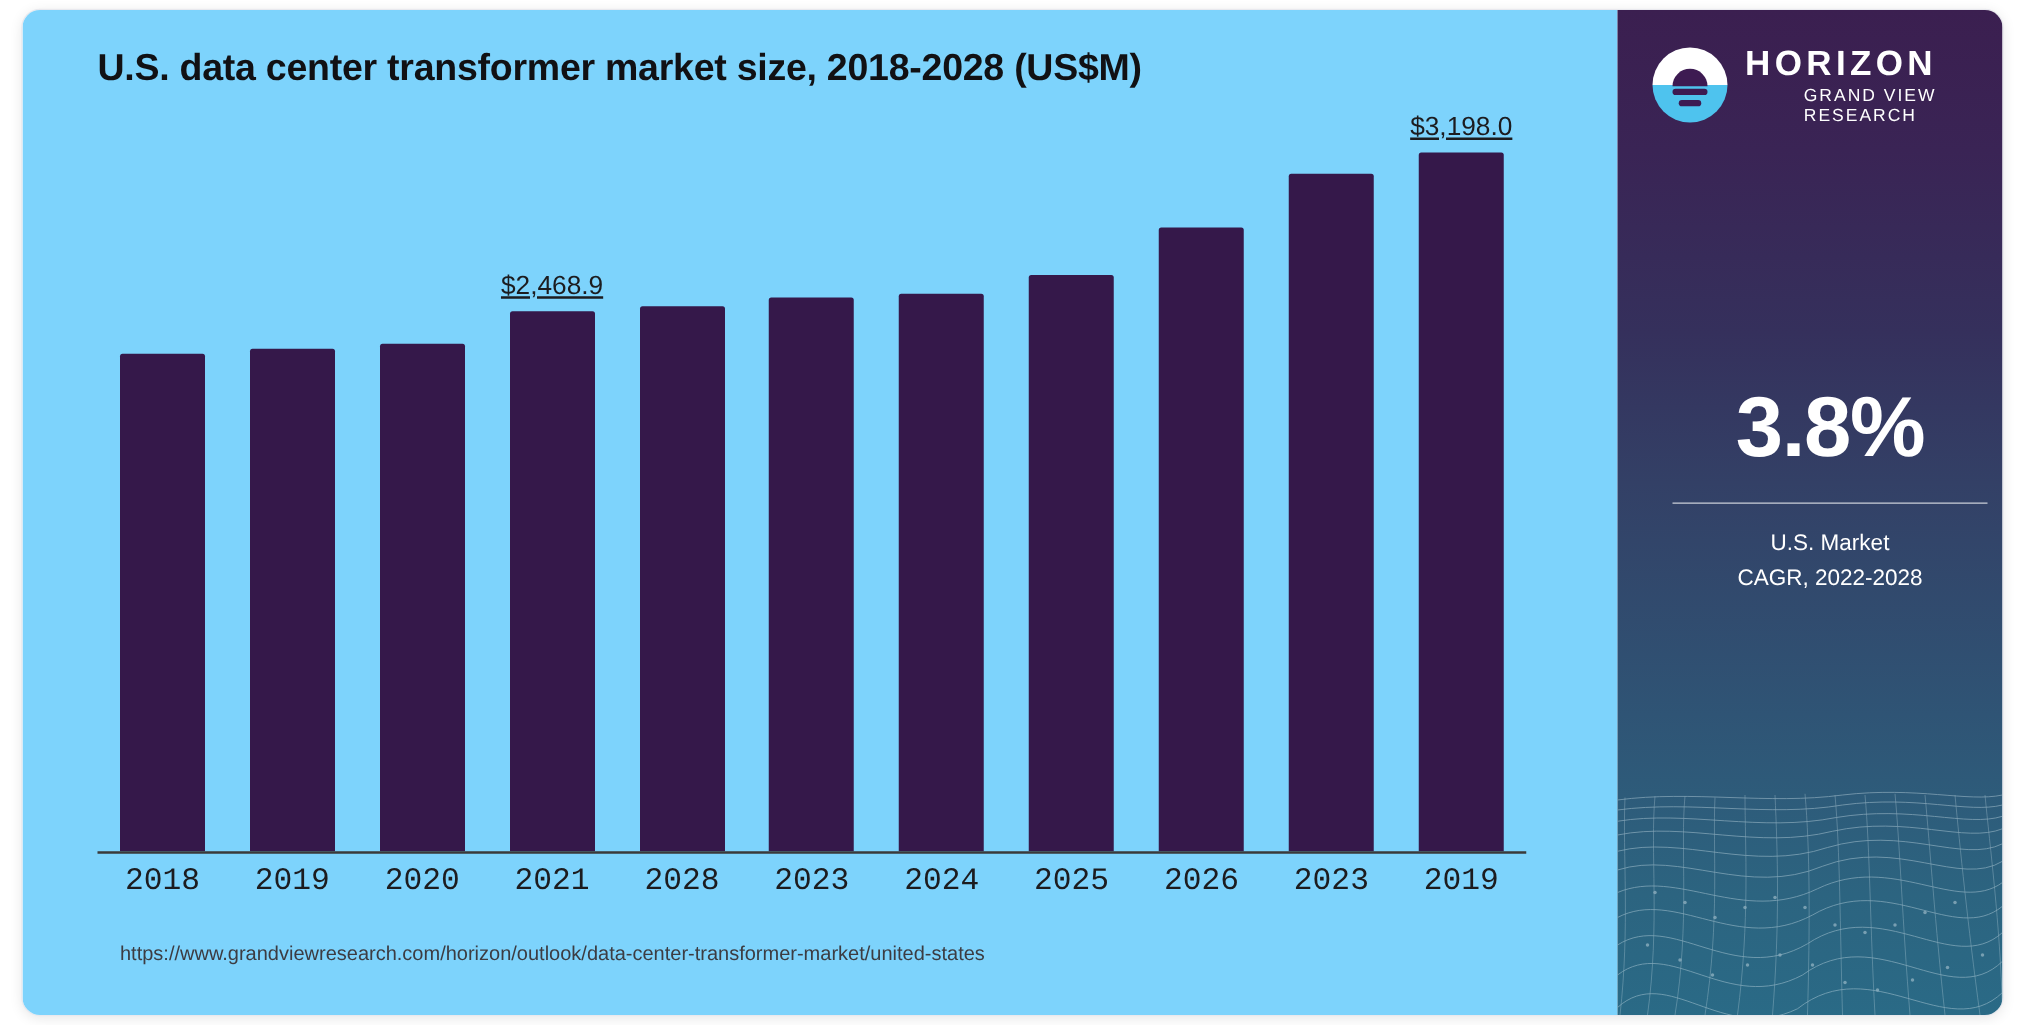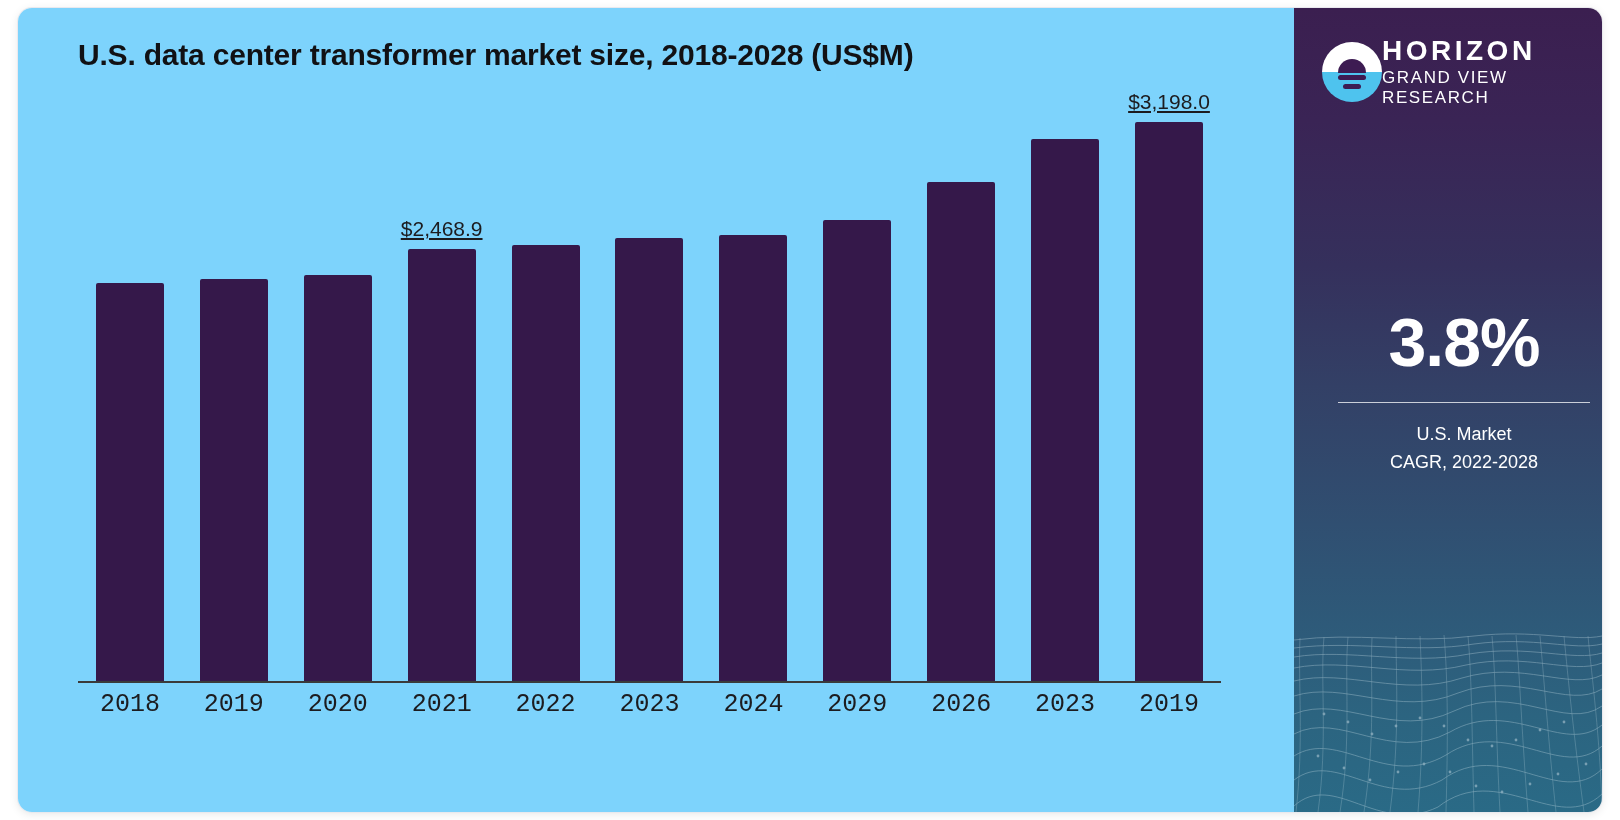--- a/index.html
+++ b/index.html
@@ -138,20 +138,21 @@
         #2c6480 88%,
         #2a6a86 100%);
     overflow: hidden;
   }
   .logo-row {
     position: absolute;
     left: 28px;
     top: 28px;
     display: flex;
     align-items: center;
+    gap: 14px;
   }
   .logo-mark {
     width: 60px;
     height: 60px;
     border-radius: 50%;
     background: linear-gradient(180deg, #ffffff 0%, #ffffff 50%, #4ec3ee 50%, #4ec3ee 100%);
     position: relative;
     flex: 0 0 auto;
     overflow: hidden;
   }
@@ -191,24 +192,25 @@
     justify-content: center;
   }
   .logo-word {
     font-size: 28px;
     font-weight: bold;
     color: #ffffff;
     letter-spacing: 3.5px;
     line-height: 1.05;
   }
   .logo-sub {
-    font-size: 17px;
+    font-size: 14px;
     color: #ffffff;
     letter-spacing: 1.6px;
     margin-top: 3px;
+    margin-left: 47px;
   }
   .cagr-block {
     position: absolute;
     left: 0;
     top: 300px;
     width: 340px;
     text-align: center;
   }
   .cagr-value {
     font-size: 68px;
@@ -288,29 +290,30 @@
 
         </div>
         <div class="axis-line"></div>
       </div>
 
       <div class="x-labels">
         <div class="x-tick">2018</div>
         <div class="x-tick">2019</div>
         <div class="x-tick">2020</div>
         <div class="x-tick">2021</div>
-        <div class="x-tick">2022</div>
+        <div class="x-tick">2028</div>
         <div class="x-tick">2023</div>
         <div class="x-tick">2024</div>
-        <div class="x-tick">2029</div>
+        <div class="x-tick">2025</div>
         <div class="x-tick">2026</div>
         <div class="x-tick">2023</div>
         <div class="x-tick">2019</div>
       </div>
 
+      <div class="source-url">https://www.grandviewresearch.com/horizon/outlook/data-center-transformer-market/united-states</div>
     </div>
 
     <div class="sidebar">
 
       <div class="logo-row">
         <div class="logo-mark">
           <div class="logo-dome"></div>
           <div class="logo-bar1"></div>
           <div class="logo-bar2"></div>
         </div>

